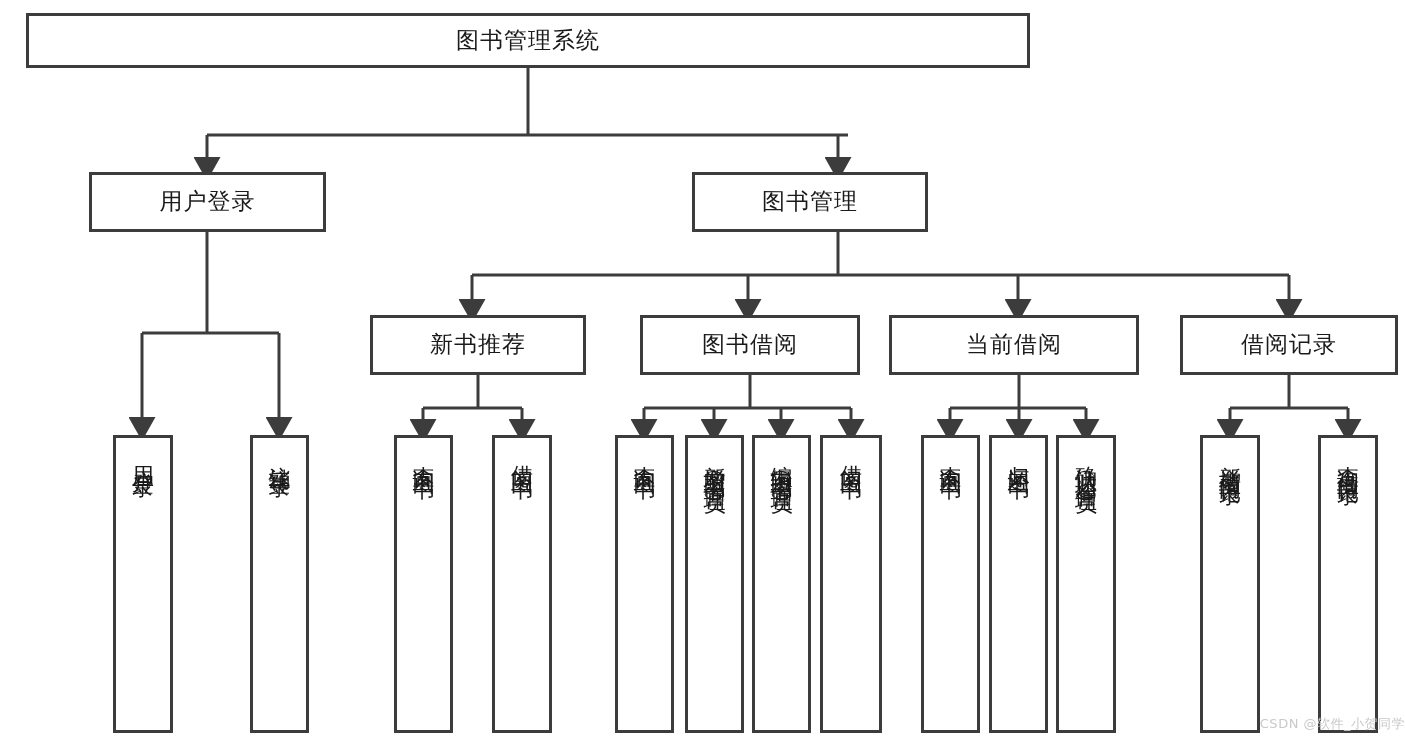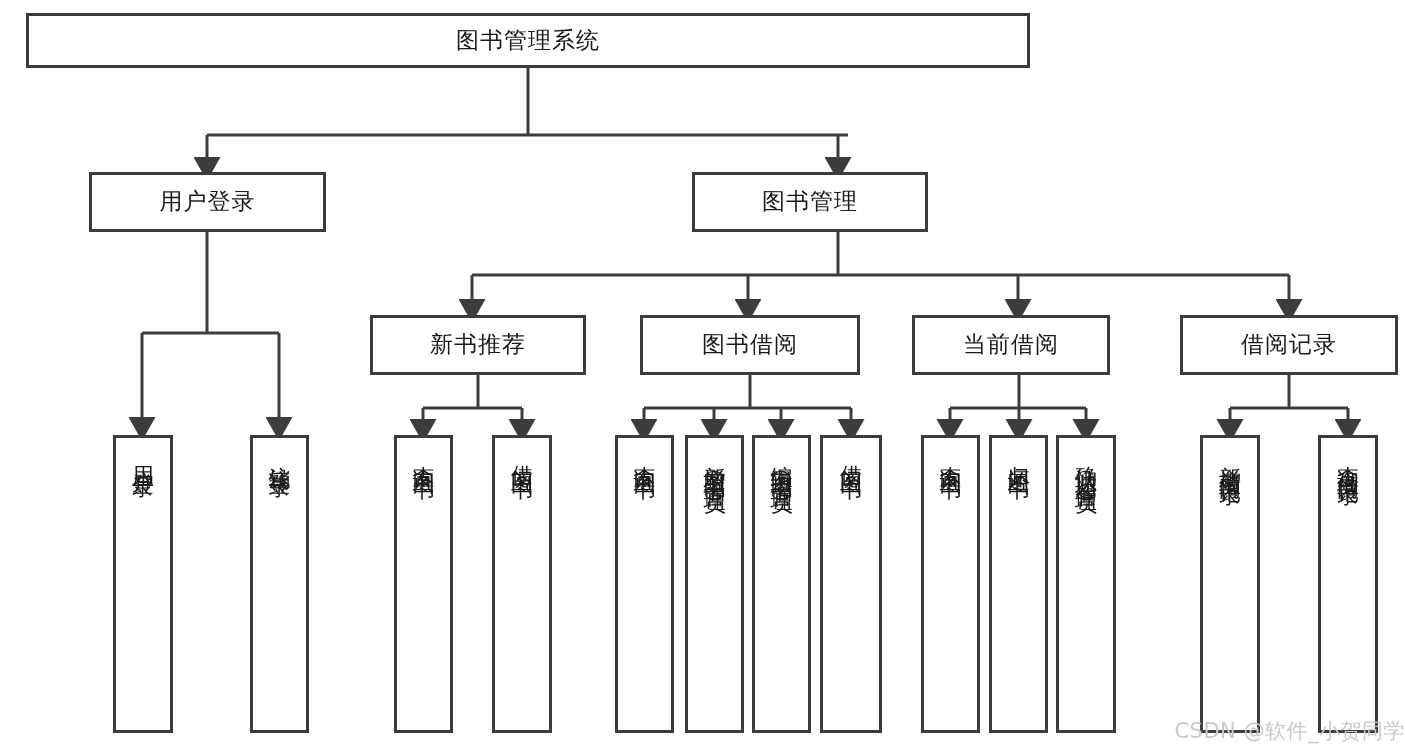--- a/index.html
+++ b/index.html
@@ -56,22 +56,22 @@
     position: absolute;
     left: 0;
     top: 0;
     width: 1405px;
     height: 747px;
     pointer-events: none;
   }
   .watermark {
     position: absolute;
     right: 8px;
-    bottom: 2px;
-    font-size: 21px;
+    bottom: 14px;
+    font-size: 13px;
     color: #c9c9c9;
     white-space: nowrap;
     letter-spacing: 0.5px;
   }
 </style>
 </head>
 <body>
 
 <div id="canvas">
 
@@ -138,21 +138,21 @@
   </div>
 
   <div class="node h" style="left:632px; top:315px; width:220px; height:60px;">
     <span class="lbl">图书借阅</span>
   </div>
 
   <div class="node h" style="left:362px; top:315px; width:216px; height:60px;">
     <span class="lbl">新书推荐</span>
   </div>
 
-  <div class="node h" style="left:904px; top:315px; width:198px; height:60px;">
+  <div class="node h" style="left:881px; top:315px; width:250px; height:60px;">
     <span class="lbl">当前借阅</span>
   </div>
 
   <div class="node h" style="left:1172px; top:315px; width:218px; height:60px;">
     <span class="lbl">借阅记录</span>
   </div>
 
   <div class="node v" style="left:105px; top:435px; width:60px; height:298px;">
     <span class="lbl">用户登录</span>
   </div>

